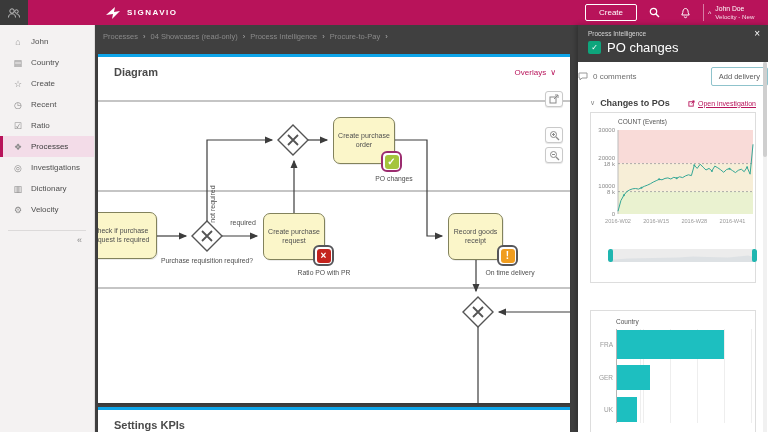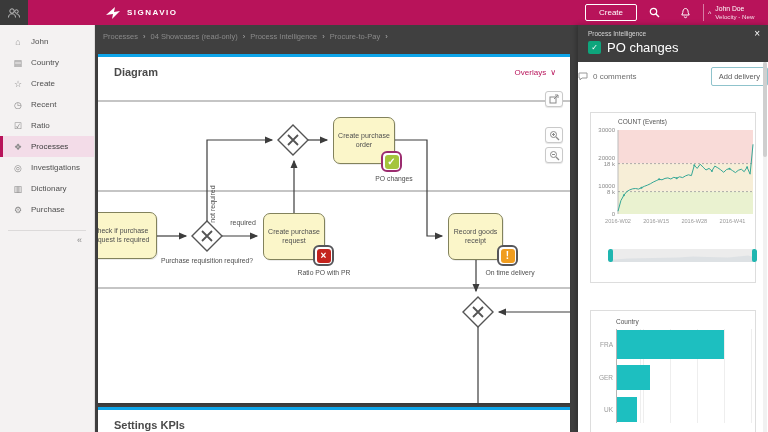--- a/index.html
+++ b/index.html
@@ -148,21 +148,21 @@
     <div class="side-item">
         <span class="gl">◎</span>
         <span>Investigations</span>
       </div>
     <div class="side-item">
         <span class="gl">▥</span>
         <span>Dictionary</span>
       </div>
     <div class="side-item">
         <span class="gl">⚙</span>
-        <span>Purchase</span>
+        <span>Velocity</span>
       </div>
     <div class="side-sep"></div>
     <div class="side-collapse">«</div>
   </div>
 
   <div class="content">
     <div class="breadcrumb">
       <span>Processes</span>
         <span class="sep">›</span>
       <span>04 Showcases (read-only)</span>
@@ -285,20 +285,33 @@
     <div class="comments-row">
       <span class="comments-label">
         <svg width="10" height="9" viewBox="0 0 10 9">
           <path d="M1 1 H9 V6 H4 L2 8 V6 H1 Z" fill="none" stroke="#9a9a9a" stroke-width="1"></path>
         </svg>
         <span>0 comments</span>
       </span>
       <button class="add-comment">Add delivery</button>
     </div>
 
+    <div class="sec-head" style="top:73px;">
+      <span class="sec-title">
+          <span class="chev">∨</span>
+          <span>Changes to POs</span>
+        </span>
+      <span class="sec-link">
+        <svg width="7" height="7" viewBox="0 0 8 8">
+          <rect x="1" y="2" width="5" height="5" fill="none" stroke="#b8135a" stroke-width="1"></rect>
+          <path d="M4 4 L7 1 M7 1 H5 M7 1 V3" stroke="#b8135a" stroke-width="1" fill="none"></path>
+        </svg>
+        <span>Open investigation</span>
+      </span>
+    </div>
 
     <div class="chart-card" style="top:87px; height:171px;">
       <div class="chart-title">COUNT (Events)</div>
       <svg id="lineplot" width="164" height="112" style="display:block; margin-top:1px;">
           <rect x="27" y="4" width="135" height="33.6" fill="#f9dbd8"></rect>
           <rect x="27" y="37.6" width="135" height="27.999999999999993" fill="#f7eed7"></rect>
           <rect x="27" y="65.6" width="135" height="22.400000000000006" fill="#eaf2d0"></rect>
           <line x1="27" y1="4" x2="27" y2="88" stroke="#bbb" stroke-width="1"></line>
           <text x="24" y="6" text-anchor="end" font-size="6" fill="#8a8a8a">30000</text>
           <text x="24" y="34" text-anchor="end" font-size="6" fill="#8a8a8a">20000</text>

